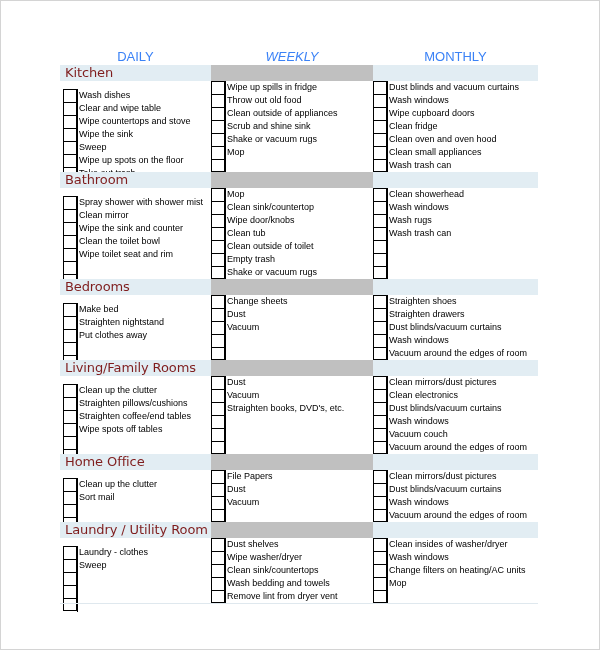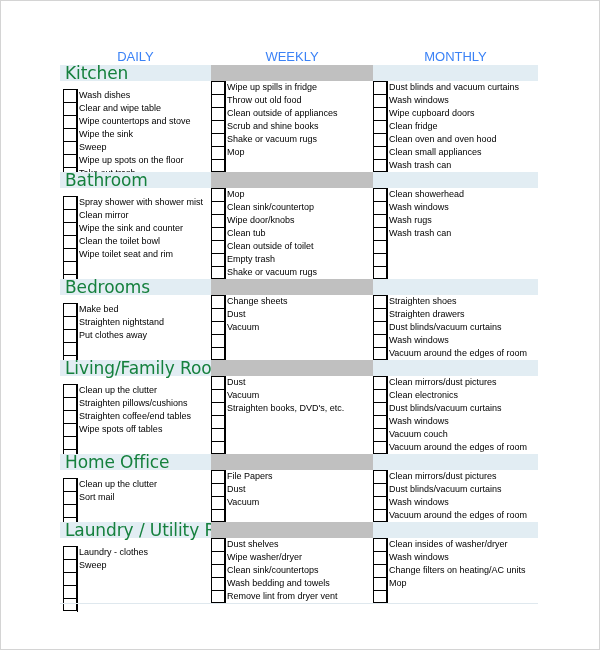--- a/index.html
+++ b/index.html
@@ -11,31 +11,31 @@
     position: absolute; left: 0; top: 0; width: 598px; height: 648px;
     border: 1px solid #d4d4d4;
   }
   .col-headers {
     position: absolute; top: 49px; left: 60px; width: 478px; height: 16px;
   }
   .col-header {
     position: absolute; top: 0; font-size: 13px; color: #3b82f6; text-align: center;
   }
   .col-header.daily { left: 0; width: 151px; }
-  .col-header.weekly { left: 151px; width: 162px; }
+  .col-header.weekly { left: 151px; width: 162px; font-style: italic; }
   .col-header.monthly { left: 313px; width: 165px; }
 
   .sheet { position: absolute; left: 60px; top: 65px; width: 478px; }
   .section { position: relative; }
   .section-head {
     position: relative; height: 16px; background: #e2edf3;
   }
   .section-title {
     position: absolute; left: 5px; top: 0; font-family: "DejaVu Sans", sans-serif;
-    font-size: 17px; line-height: 16px; color: #15803d; letter-spacing: -0.1px;
+    font-size: 13px; line-height: 16px; color: #7f1d1d; letter-spacing: -0.1px;
   }
   .section-head .gray-band {
     position: absolute; left: 151px; width: 162px; top: 0; height: 16px; background: #c0c0c0;
   }
   .rows { position: relative; }
   .row { position: relative; height: 13px; }
   .cell { position: absolute; top: 0; height: 13px; }
   .cell.c1 { left: 3px; width: 148px; margin-top: 8px; }
   .cell.c2 { left: 151px; width: 162px; }
   .cell.c3 { left: 313px; width: 165px; }
@@ -121,21 +121,21 @@
             <span class="task">Wipe cupboard doors</span>
           </div>
         </div>
         <div class="row">
           <div class="cell c1">
             <div class="checkbox"></div>
             <span class="task">Wipe the sink</span>
           </div>
           <div class="cell c2">
             <div class="checkbox"></div>
-            <span class="task">Scrub and shine books</span>
+            <span class="task">Scrub and shine sink</span>
           </div>
           <div class="cell c3">
             <div class="checkbox"></div>
             <span class="task">Clean fridge</span>
           </div>
         </div>
         <div class="row">
           <div class="cell c1">
             <div class="checkbox"></div>
             <span class="task">Sweep</span>

